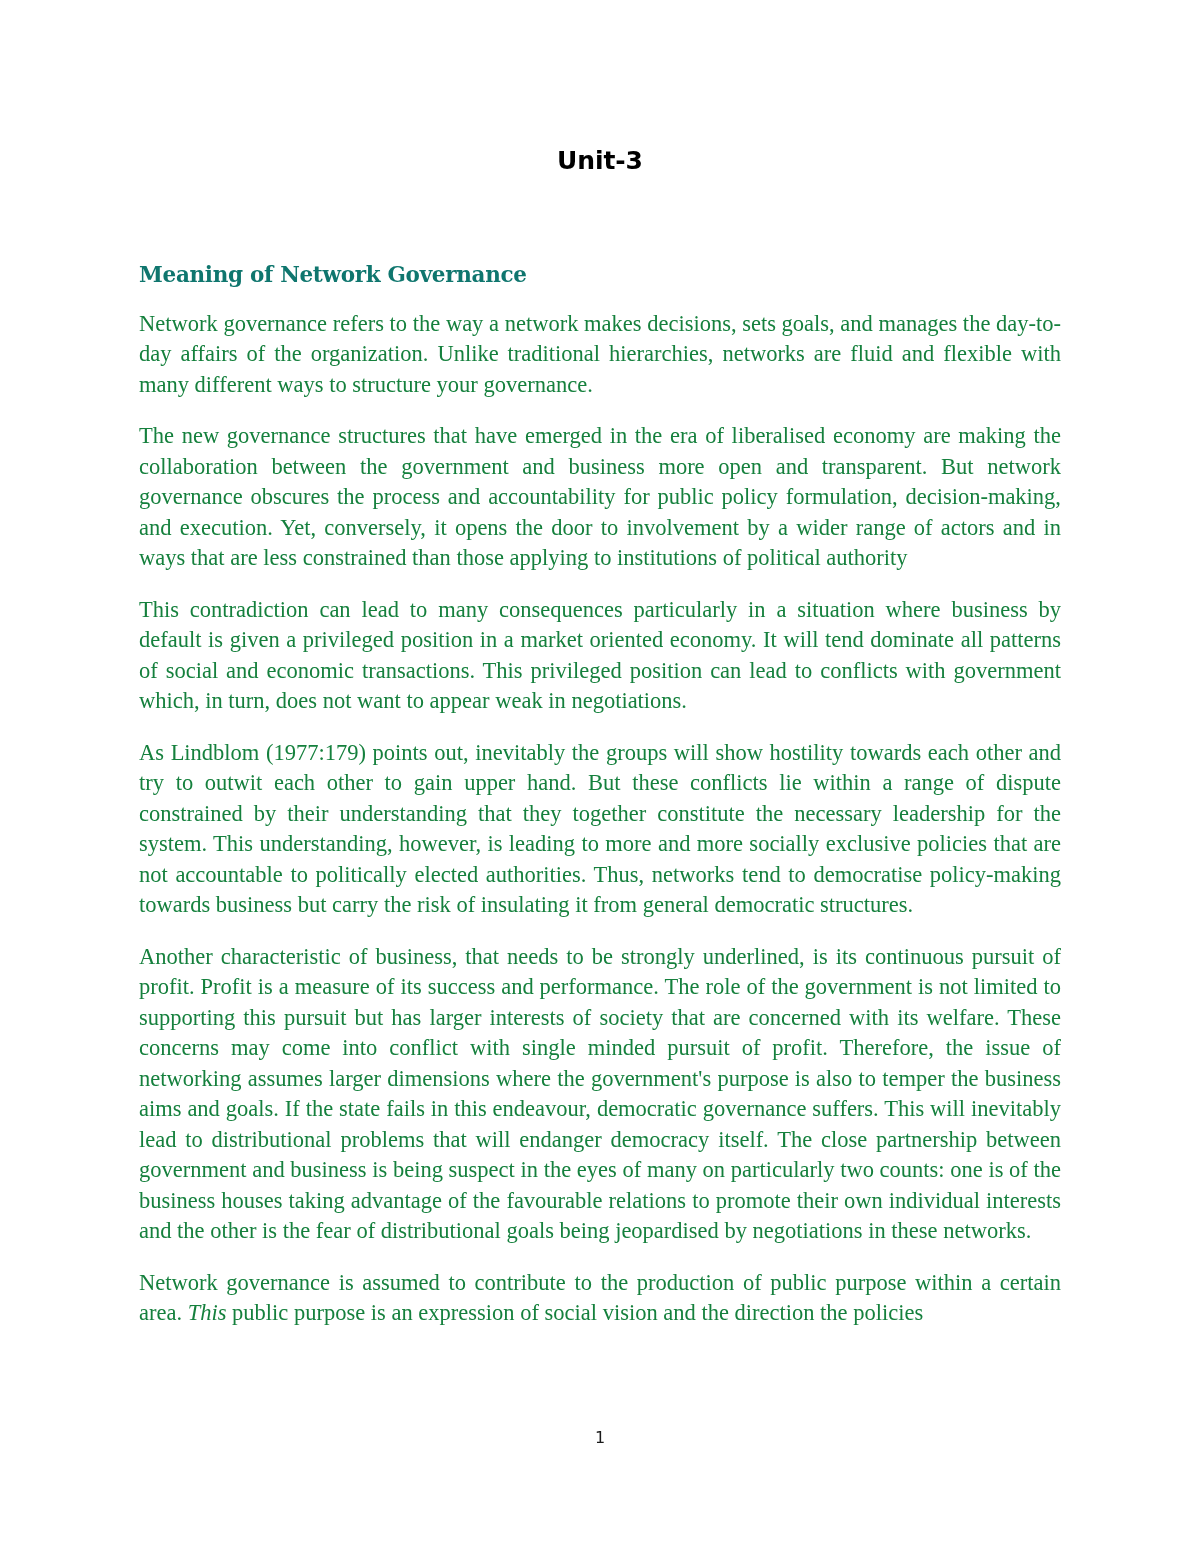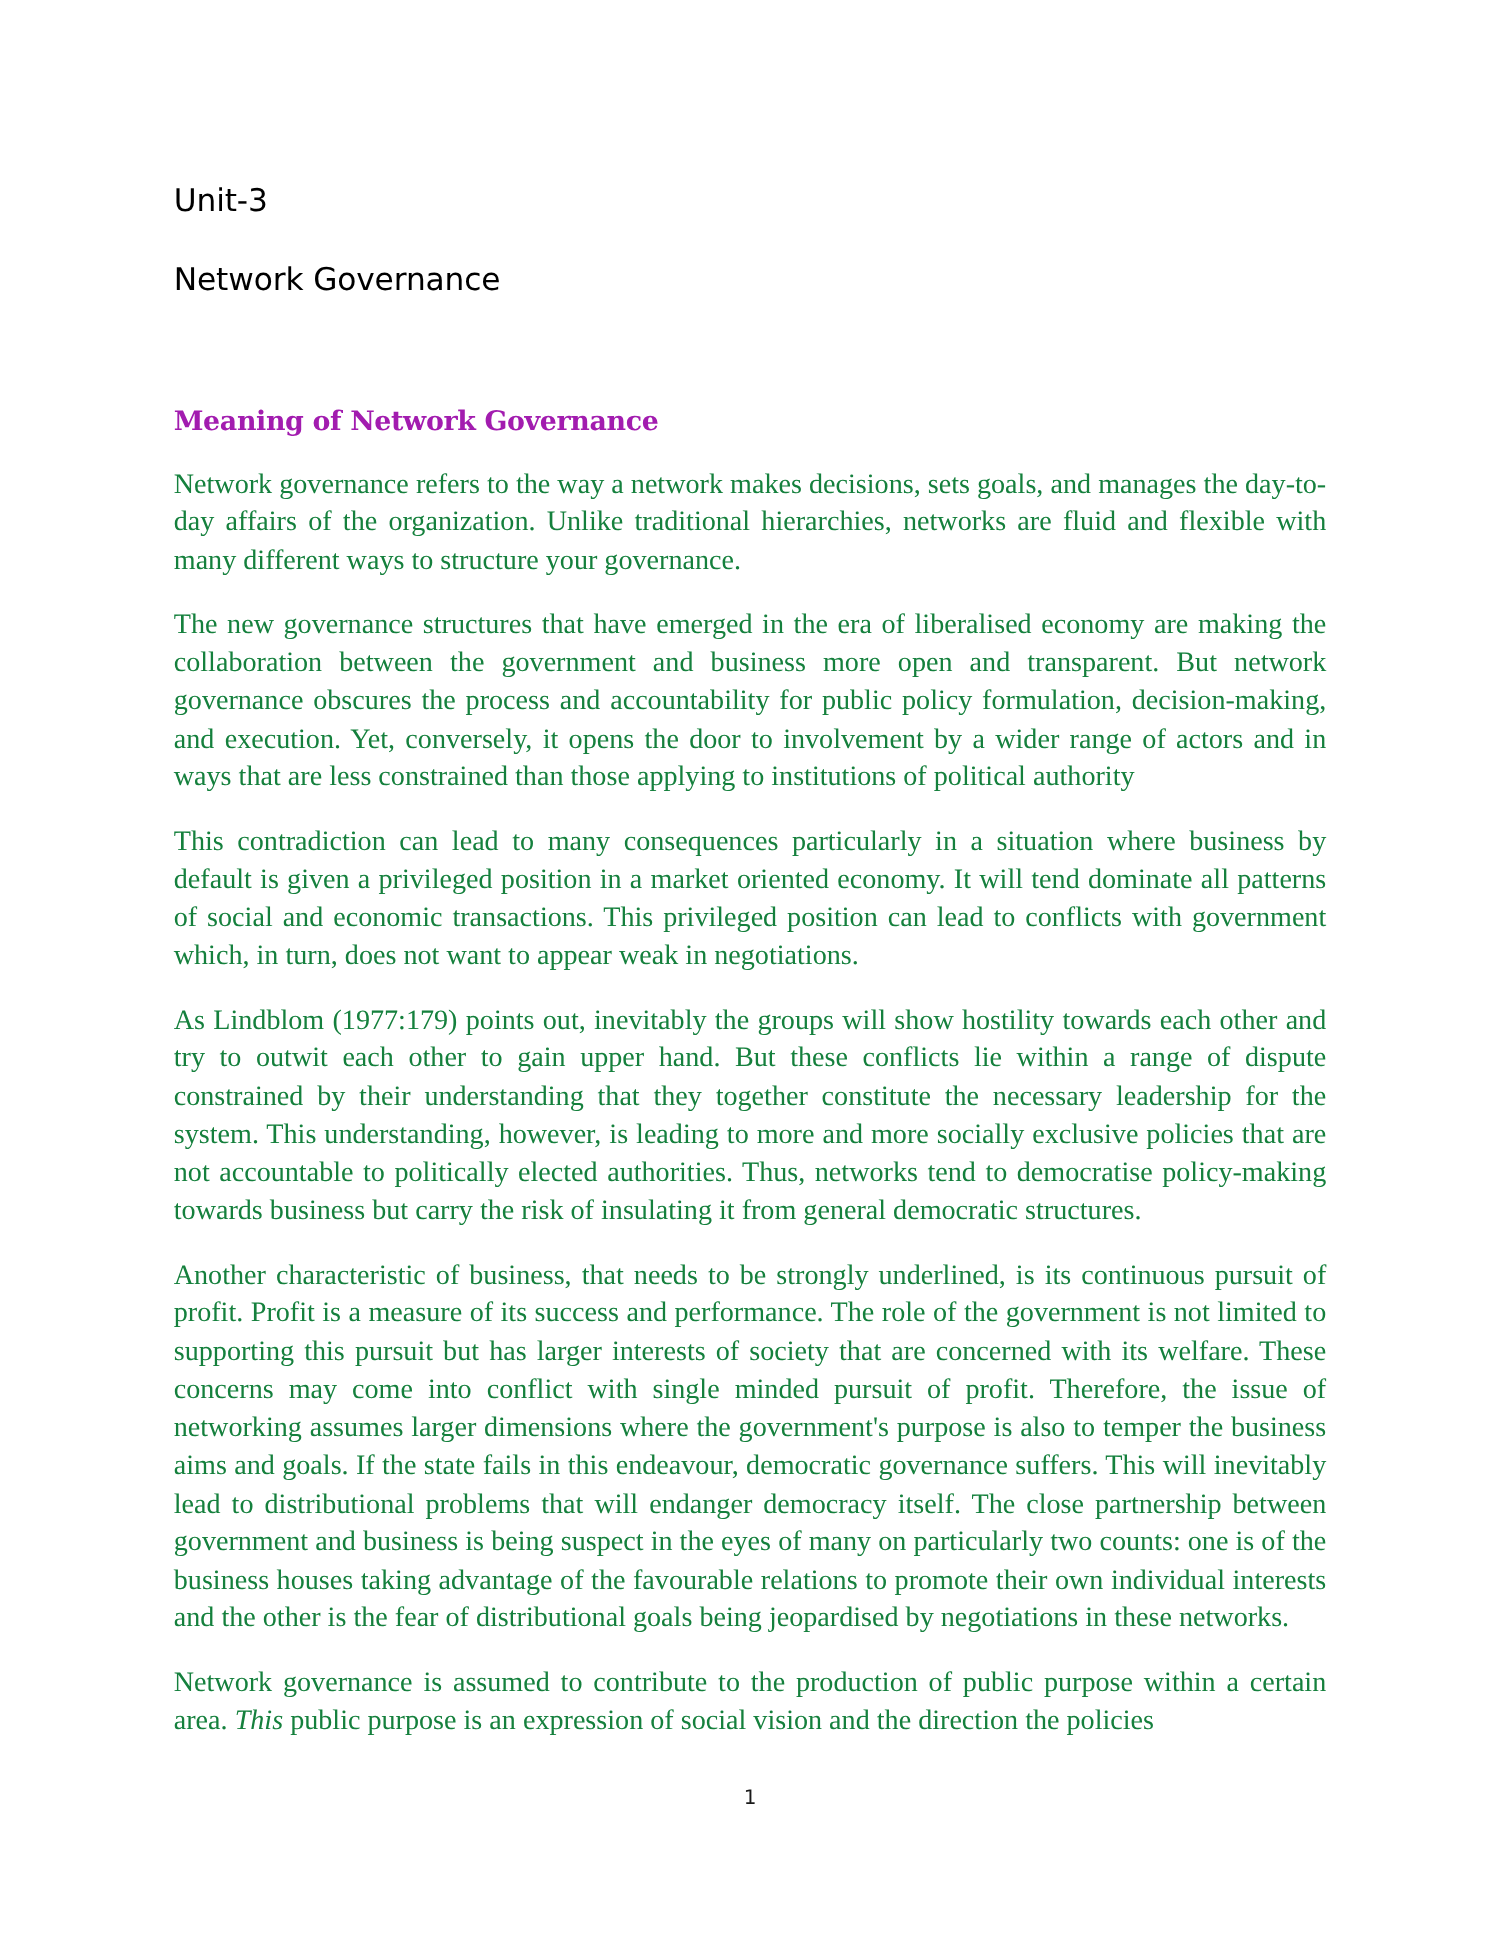--- a/index.html
+++ b/index.html
@@ -21,22 +21,22 @@
   .content {
     position: absolute;
     left: 139px;
     top: 0;
     width: 922px;
   }
 
   .doc-title,
   .doc-subtitle {
     font-family: "DejaVu Sans", "Liberation Sans", sans-serif;
-    font-weight: normal;
-    text-align: left;
+    font-weight: bold;
+    text-align: center;
     color: #000000;
     letter-spacing: -0.1px;
   }
 
   .doc-title {
     font-size: 25px;
     margin-top: 146px;
     margin-bottom: 0;
     line-height: 1.2;
   }
@@ -45,21 +45,21 @@
     font-size: 25px;
     margin-top: 33px;
     margin-bottom: 0;
     line-height: 1.2;
   }
 
   .section-heading {
     font-family: "DejaVu Serif", "Liberation Serif", serif;
     font-weight: bold;
     font-size: 21.5px;
-    color: #a21caf;
+    color: #0f766e;
     margin: 0;
     padding-top: 86px;
     line-height: 1.25;
     letter-spacing: -0.3px;
   }
 
   .para {
     font-family: "Liberation Serif", "DejaVu Serif", serif;
     font-size: 22.5px;
     line-height: 30.5px;
@@ -93,21 +93,20 @@
 </style>
 </head>
 <body>
 
 <div class="page">
 
   <div class="content">
 
     <h1 class="doc-title">Unit-3</h1>
 
-    <h2 class="doc-subtitle">Network Governance</h2>
 
     <h3 class="section-heading">Meaning of Network Governance</h3>
 
     <p class="para first-body">Network governance refers to the way a network makes decisions, sets goals, and manages the day-to-day affairs of the organization. Unlike traditional hierarchies, networks are fluid and flexible with many different ways to structure your governance.</p>
 
     <p class="para">The new governance structures that have emerged in the era of liberalised economy are making the collaboration between the government and business more open and transparent. But network governance obscures the process and accountability for public policy formulation, decision-making, and execution. Yet, conversely, it opens the door to involvement by a wider range of actors and in ways that are less constrained than those applying to institutions of political authority</p>
 
     <p class="para"> This contradiction can lead to many consequences particularly in a situation where business by default is given a privileged position in a market oriented economy. It will tend dominate all patterns of social and economic transactions. This privileged position can lead to conflicts with government which, in turn, does not want to appear weak in negotiations.</p>
 
     <p class="para">As Lindblom (1977:179) points out, inevitably the groups will show hostility towards each other and try to outwit each other to gain upper hand. But these conflicts lie within a range of dispute constrained by their understanding that they together constitute the necessary leadership for the system. This understanding, however, is leading to more and more socially exclusive policies that are not accountable to politically elected authorities. Thus, networks tend to democratise policy-making towards business but carry the risk of insulating it from general democratic structures.</p>

